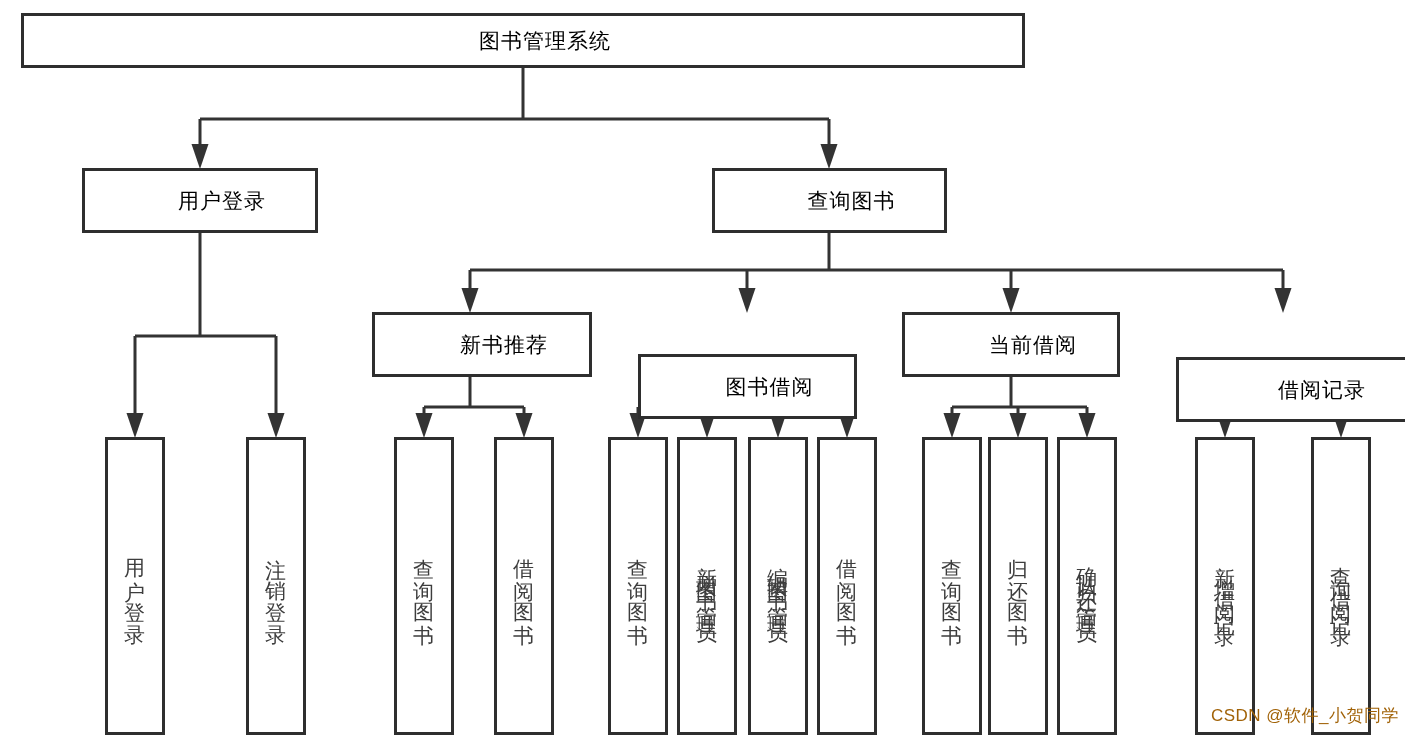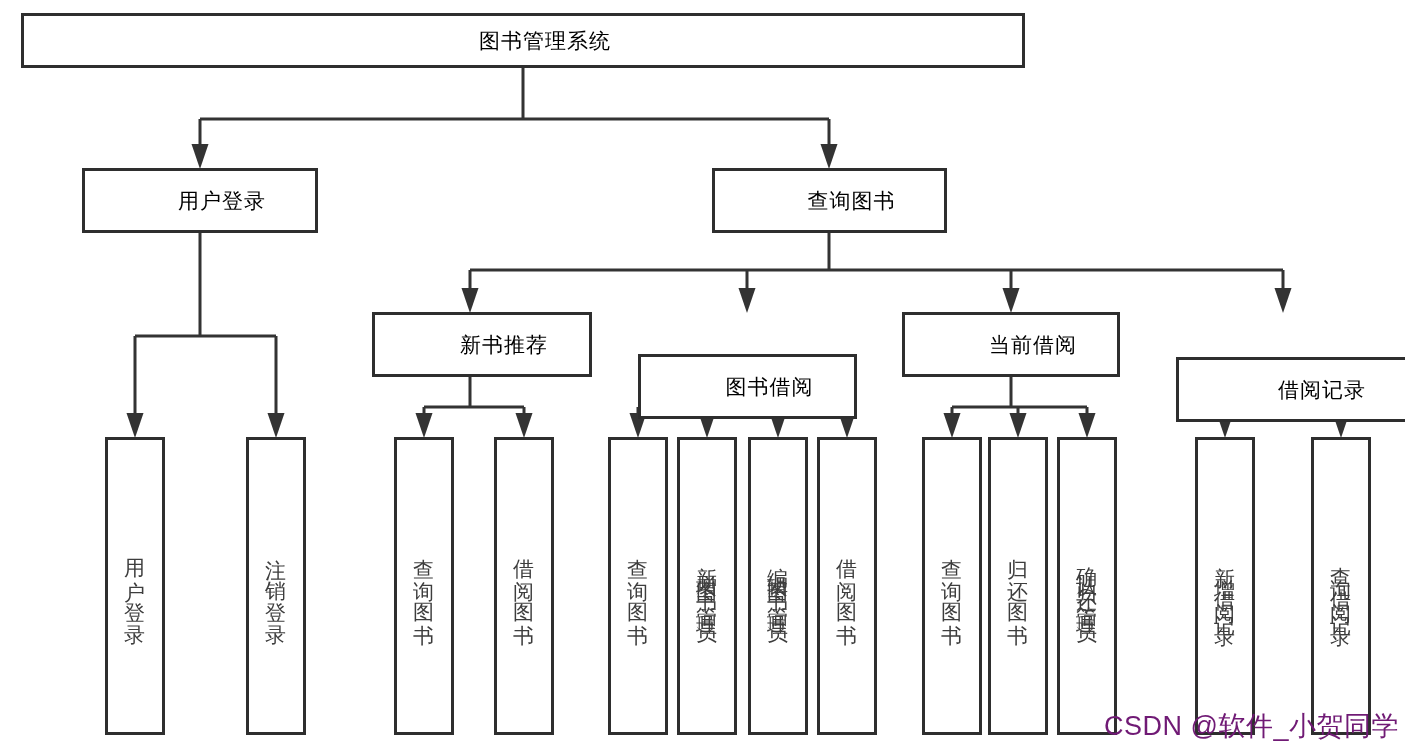--- a/index.html
+++ b/index.html
@@ -58,23 +58,23 @@
     text-orientation: mixed;
     white-space: nowrap;
     line-height: 1;
   }
   .leaf.ls4 span { letter-spacing: 22px; }
   .leaf.ls6 span { letter-spacing: 12px; }
   .leaf.ls9 span { letter-spacing: 8px; }
   .watermark {
     position: absolute;
     right: 6px;
-    bottom: 3px;
-    color: #701a75;
-    font-size: 27px;
+    bottom: 20px;
+    color: #a16207;
+    font-size: 17px;
     letter-spacing: 0.5px;
     white-space: nowrap;
   }
 </style>
 </head>
 <body>
 
 <div class="diagram">
 
   <svg class="connectors" width="1405" height="747" viewBox="0 0 1405 747">

